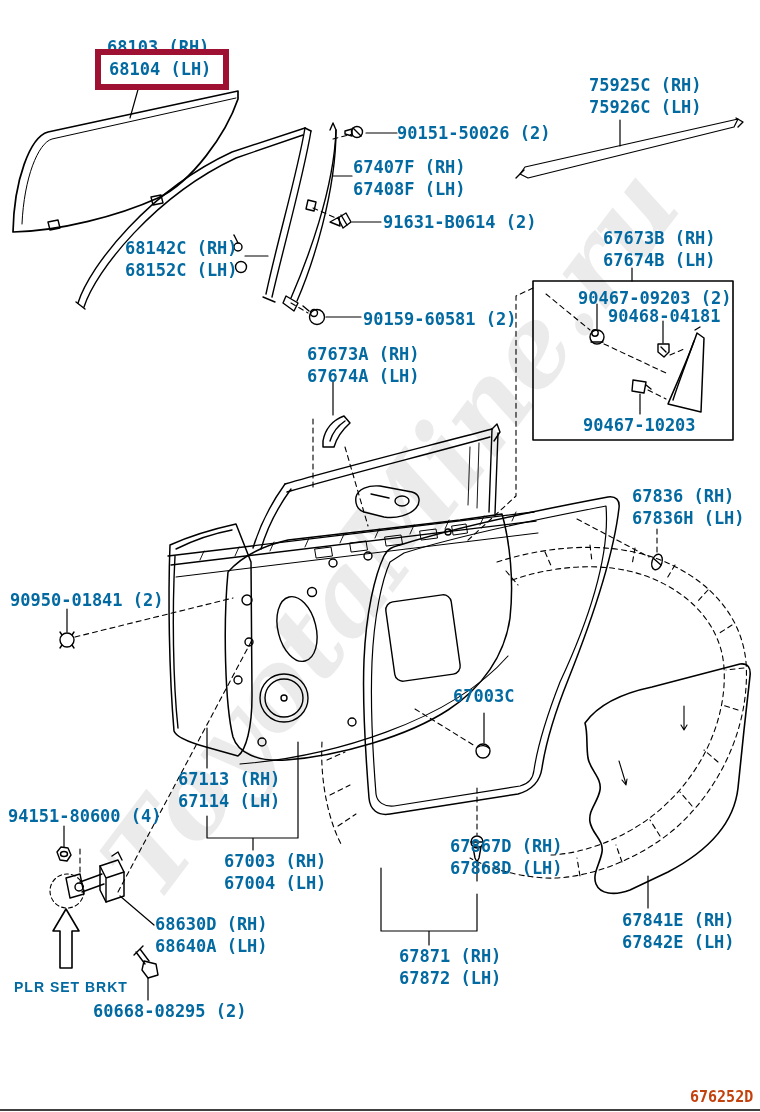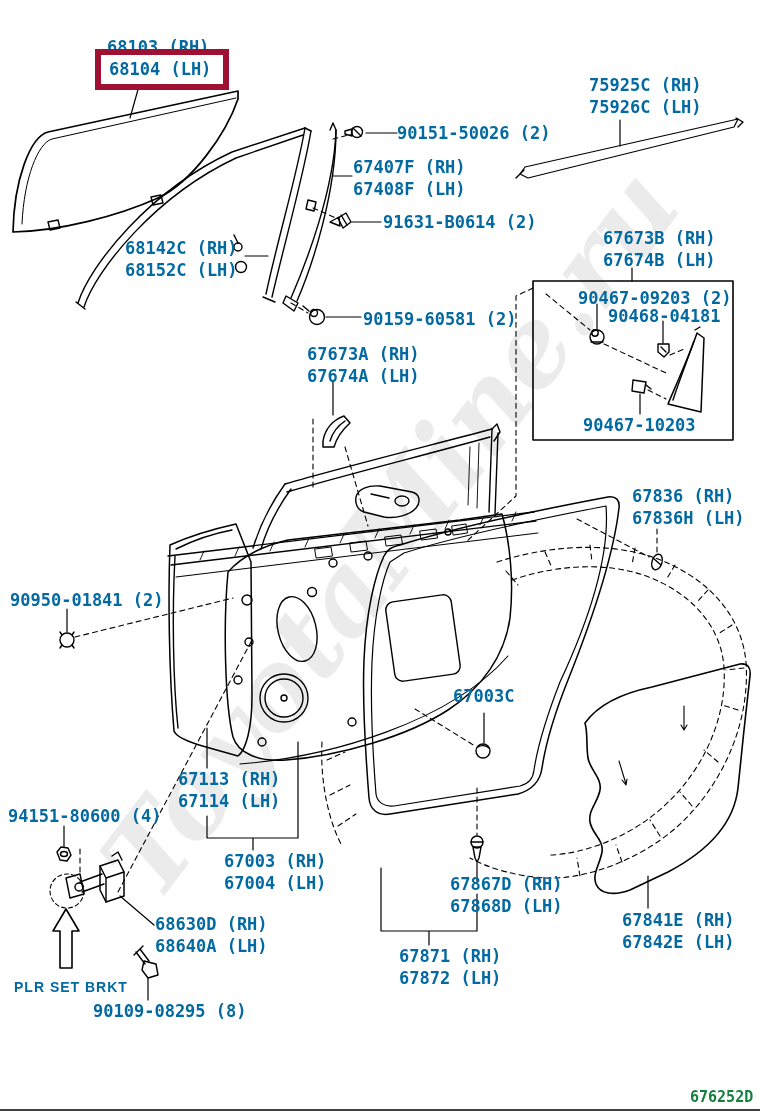--- a/index.html
+++ b/index.html
@@ -9,21 +9,21 @@
              font-family:"DejaVu Serif",serif;font-weight:bold;font-style:italic;
              font-size:108px;color:#ebebeb;transform:rotate(-53deg);white-space:nowrap;
              z-index:0;user-select:none;}
   svg.art{position:absolute;left:0;top:0;z-index:1;}
   #labels{position:absolute;left:0;top:0;width:760px;height:1112px;z-index:2;}
   .plabel{position:absolute;white-space:pre;font-family:"DejaVu Sans Mono",monospace;
           font-weight:bold;font-size:17px;line-height:22px;color:#0369a1;letter-spacing:0px;}
   .plabel.caption{font-family:"Liberation Sans",sans-serif;font-weight:bold;font-size:14px;
           letter-spacing:1px;}
   #diagram-code{position:absolute;left:690px;top:1088px;font-family:"DejaVu Sans Mono",monospace;
-          font-weight:600;font-size:15px;color:#15803d;z-index:2;}
+          font-weight:600;font-size:15px;color:#c2410c;z-index:2;}
   #highlight-box{position:absolute;left:95px;top:49px;width:122px;height:29px;
           border:6px solid #9e1133;background:transparent;z-index:3;}
 </style>
 </head>
 <body>
 
 <div id="stage">
 
   <div id="watermark">ToyotaMine.ru</div>
 
@@ -269,29 +269,29 @@
       <div class="plabel" style="left: 583px; top: 414px;">90467-10203</div>
       <div class="plabel" style="left: 632px; top: 485px;">67836 (RH)
 67836H (LH)</div>
       <div class="plabel" style="left: 10px; top: 589px;">90950-01841 (2)</div>
       <div class="plabel" style="left: 453px; top: 685px;">67003C</div>
       <div class="plabel" style="left: 178px; top: 768px;">67113 (RH)
 67114 (LH)</div>
       <div class="plabel" style="left: 8px; top: 805px;">94151-80600 (4)</div>
       <div class="plabel" style="left: 224px; top: 850px;">67003 (RH)
 67004 (LH)</div>
-      <div class="plabel" style="left: 450px; top: 873px;">67867D (RH)
+      <div class="plabel" style="left: 450px; top: 835px;">67867D (RH)
 67868D (LH)</div>
       <div class="plabel" style="left: 622px; top: 909px;">67841E (RH)
 67842E (LH)</div>
       <div class="plabel" style="left: 155px; top: 913px;">68630D (RH)
 68640A (LH)</div>
       <div class="plabel" style="left: 399px; top: 945px;">67871 (RH)
 67872 (LH)</div>
       <div class="plabel caption" style="left: 14px; top: 976px;">PLR SET BRKT</div>
-      <div class="plabel" style="left: 93px; top: 1000px;">90109-08295 (8)</div>
+      <div class="plabel" style="left: 93px; top: 1000px;">60668-08295 (2)</div>
     </div>
 
   <div id="highlight-box" style="border-color: rgb(158, 17, 51);"></div>
 
   <div id="diagram-code">676252D</div>
 
 </div>
 
 </body></html>

